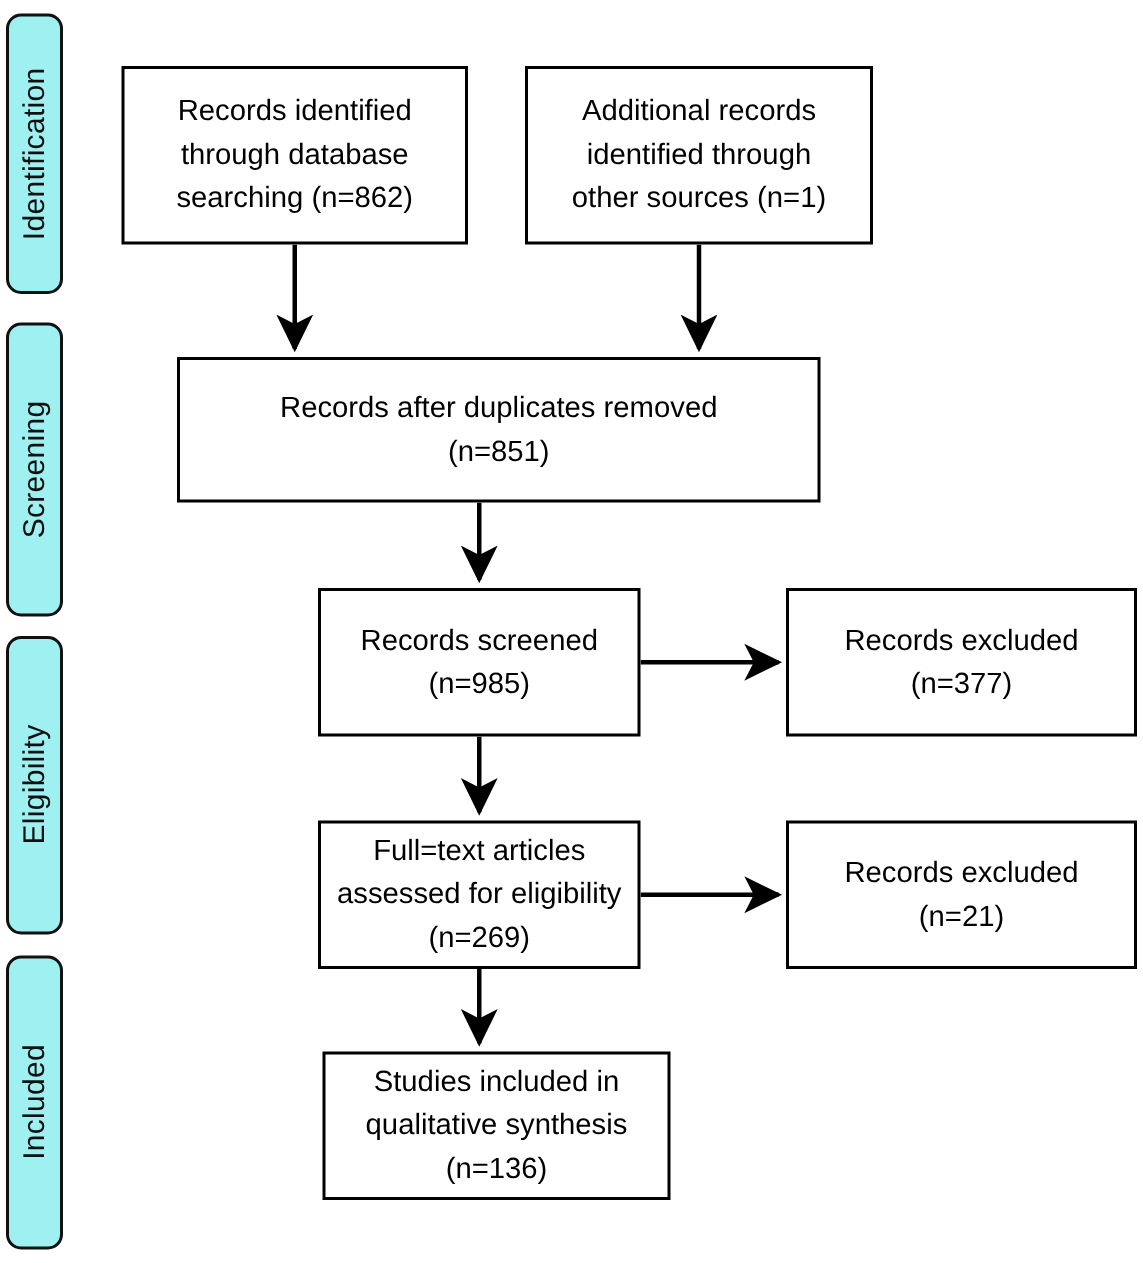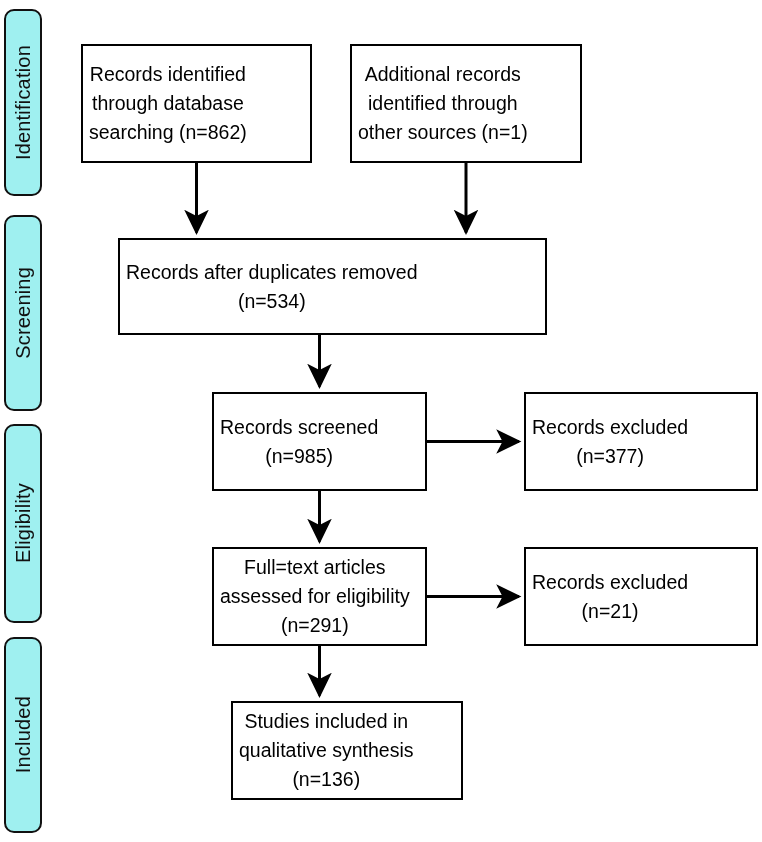--- a/index.html
+++ b/index.html
@@ -45,20 +45,21 @@
     white-space: nowrap;
     line-height: 1;
   }
   .node {
     position: absolute;
     background: #ffffff;
     border: 2px solid #000000;
     box-sizing: border-box;
     display: flex;
     align-items: center;
+    justify-content: center;
     text-align: center;
   }
   .node-text {
     font-size: 19.5px;
     line-height: 29px;
     color: #000000;
     padding: 0 6px;
     white-space: pre-line;
   }
 </style>
@@ -112,43 +113,43 @@
   </div>
 
   <div class="node" style="left:350px; top:44px; width:232px; height:119px;">
     <span class="node-text">Additional records
 identified through
 other sources (n=1)</span>
   </div>
 
   <div class="node" style="left:118px; top:238px; width:429px; height:97px;">
     <span class="node-text">Records after duplicates removed
-(n=534)</span>
+(n=851)</span>
   </div>
 
   <div class="node" style="left:212px; top:392px; width:215px; height:99px;">
     <span class="node-text">Records screened
 (n=985)</span>
   </div>
 
   <div class="node" style="left:524px; top:392px; width:234px; height:99px;">
     <span class="node-text">Records excluded
 (n=377)</span>
   </div>
 
   <div class="node" style="left:212px; top:547px; width:215px; height:99px;">
     <span class="node-text">Full=text articles
 assessed for eligibility
-(n=291)</span>
+(n=269)</span>
   </div>
 
   <div class="node" style="left:524px; top:547px; width:234px; height:99px;">
     <span class="node-text">Records excluded
 (n=21)</span>
   </div>
 
-  <div class="node" style="left:215px; top:701px; width:232px; height:99px;margin-left:16px;">
+  <div class="node" style="left:215px; top:701px; width:232px; height:99px;">
     <span class="node-text">Studies included in
 qualitative synthesis
 (n=136)</span>
   </div>
 
 </div>
 
 </body></html>

